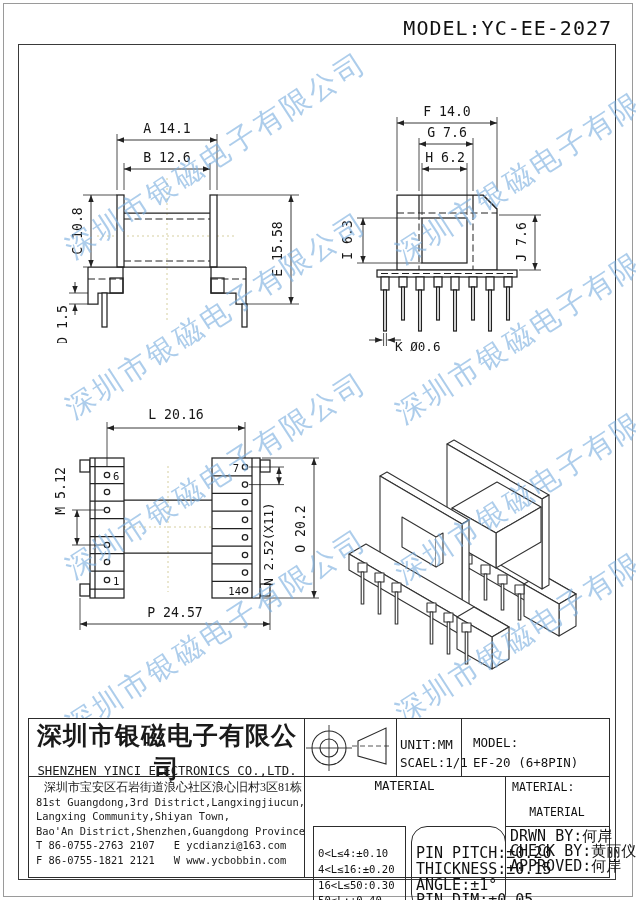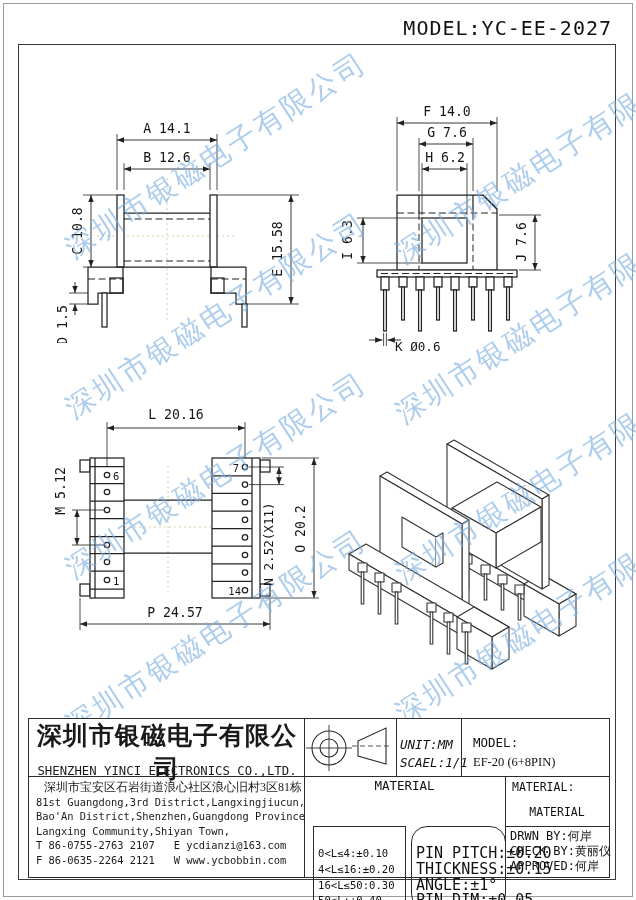--- a/index.html
+++ b/index.html
@@ -17,31 +17,31 @@
   #tb{position:absolute;left:28px;top:718px;width:580px;height:158px;border:1.7px solid #2c2c2c;
       background:#fff;z-index:6;}
   .tb-line{position:absolute;background:#2c2c2c;}
   .tb-cell{position:absolute;}
   #company-cn{left:4px;top:0px;width:268px;text-align:center;font-size:25px;letter-spacing:1px;
       font-family:"Liberation Serif","DejaVu Serif",serif;font-weight:600;color:#1a1a1a;}
   #company-en{left:2px;top:45px;width:272px;text-align:center;font-size:12.3px;color:#1a1a1a;}
   #addr{left:7px;top:60px;width:266px;font-size:10.4px;line-height:14.4px;color:#1a1a1a;}
   #addr .cn{font-size:12px;font-family:"Liberation Serif","DejaVu Serif",serif;line-height:16px;text-align:right;}
   .addr-line{white-space:pre;}
-  #unit-cell{left:371px;top:17px;font-size:12.5px;line-height:17.5px;white-space:pre;font-style:italic;}
+  #unit-cell{left:371px;top:17px;font-size:12.5px;line-height:17.5px;white-space:pre;}
   #model-cell-label{left:444px;top:16px;font-size:12.5px;}
-  #model-cell-value{left:444px;top:36px;font-size:12.5px;white-space:pre;font-family:Liberation Serif, serif;}
+  #model-cell-value{left:444px;top:36px;font-size:12.5px;white-space:pre;}
   #tol-title{left:275px;top:59px;width:201px;text-align:center;font-size:12.5px;}
   .tol-box{position:absolute;border:1.1px solid #2c2c2c;font-size:10.6px;line-height:15.8px;
       padding:19px 0 0 4px;white-space:pre;margin-top:30px;}
   #tol-left{left:284px;top:77px;width:87px;height:63px;}
   #tol-right{left:382px;top:77px;width:89px;height:63px;font-size:15px;border-radius:16px;}
   #material-label{left:483px;top:61px;font-size:11.5px;}
   #material-value{left:476px;top:86px;width:104px;text-align:center;font-size:11.5px;}
-  #signoff{left:481px;top:110px;font-size:12px;line-height:15px;white-space:pre;}
+  #signoff{left:481px;top:110px;font-size:15px;line-height:15px;white-space:pre;}
   
   svg text{font-family:"DejaVu Sans Mono","Liberation Mono",monospace;fill:#161616;}
   .ol{stroke:#222;stroke-width:1.25;fill:none;}
   .olf{stroke:#222;stroke-width:1.25;fill:#fff;}
   .hid{stroke:#222;stroke-width:1;fill:none;stroke-dasharray:7,3.5;}
   .dim{stroke:#222;stroke-width:0.9;fill:none;}
   .ext{stroke:#222;stroke-width:0.8;fill:none;}
   .cl{stroke:#d6cfa0;stroke-width:1;fill:none;stroke-dasharray:2,3;}
   .iso{stroke:#333;stroke-width:1.1;fill:#fff;stroke-linejoin:round;}
 </style>
@@ -336,24 +336,24 @@
     <div class="tb-line" style="left:432px;top:0;width:1.4px;height:57px"></div>
     <div class="tb-line" style="left:476px;top:57px;width:1.4px;height:101px"></div>
     <div class="tb-line" style="left:476px;top:107px;width:104px;height:1.2px"></div>
 
     <div class="tb-cell" id="company-cn">深圳市银磁电子有限公司</div>
     <div class="tb-cell" id="company-en">SHENZHEN YINCI ELECTRONICS CO.,LTD.</div>
 
     <div class="tb-cell" id="addr">
       <div class="cn addr-line">深圳市宝安区石岩街道浪心社区浪心旧村3区81栋</div>
       <div class="addr-line">81st Guangdong,3rd District,Langxingjiucun,</div>
+      <div class="addr-line">Langxing Community,Shiyan Town,</div>
       <div class="addr-line">Bao'An District,Shenzhen,Guangdong Province</div>
-      <div class="addr-line">Langxing Community,Shiyan Town,</div>
       <div class="addr-line">T 86-0755-2763 2107   E ycdianzi@163.com</div>
-      <div class="addr-line">F 86-0635-2264 2121   W www.ycbobbin.com</div>
+      <div class="addr-line">F 86-0755-1821 2121   W www.ycbobbin.com</div>
     </div>
 
     <svg class="tb-cell" style="left:275px;top:0" width="92" height="57" viewBox="0 0 92 57">
       <circle cx="25" cy="29" r="17" fill="none" stroke="#2c2c2c" stroke-width="1.1"></circle>
       <circle cx="25" cy="29" r="9" fill="none" stroke="#2c2c2c" stroke-width="1.1"></circle>
       <line x1="2" y1="29" x2="48" y2="29" stroke="#2c2c2c" stroke-width="0.9"></line>
       <line x1="25" y1="6" x2="25" y2="52" stroke="#2c2c2c" stroke-width="0.9"></line>
       <polygon points="54,22 82,9 82,45 54,37" fill="none" stroke="#2c2c2c" stroke-width="1.1"></polygon>
       <line x1="48" y1="27" x2="88" y2="27" stroke="#2c2c2c" stroke-width="0.8" stroke-dasharray="5,3"></line>
     </svg>

